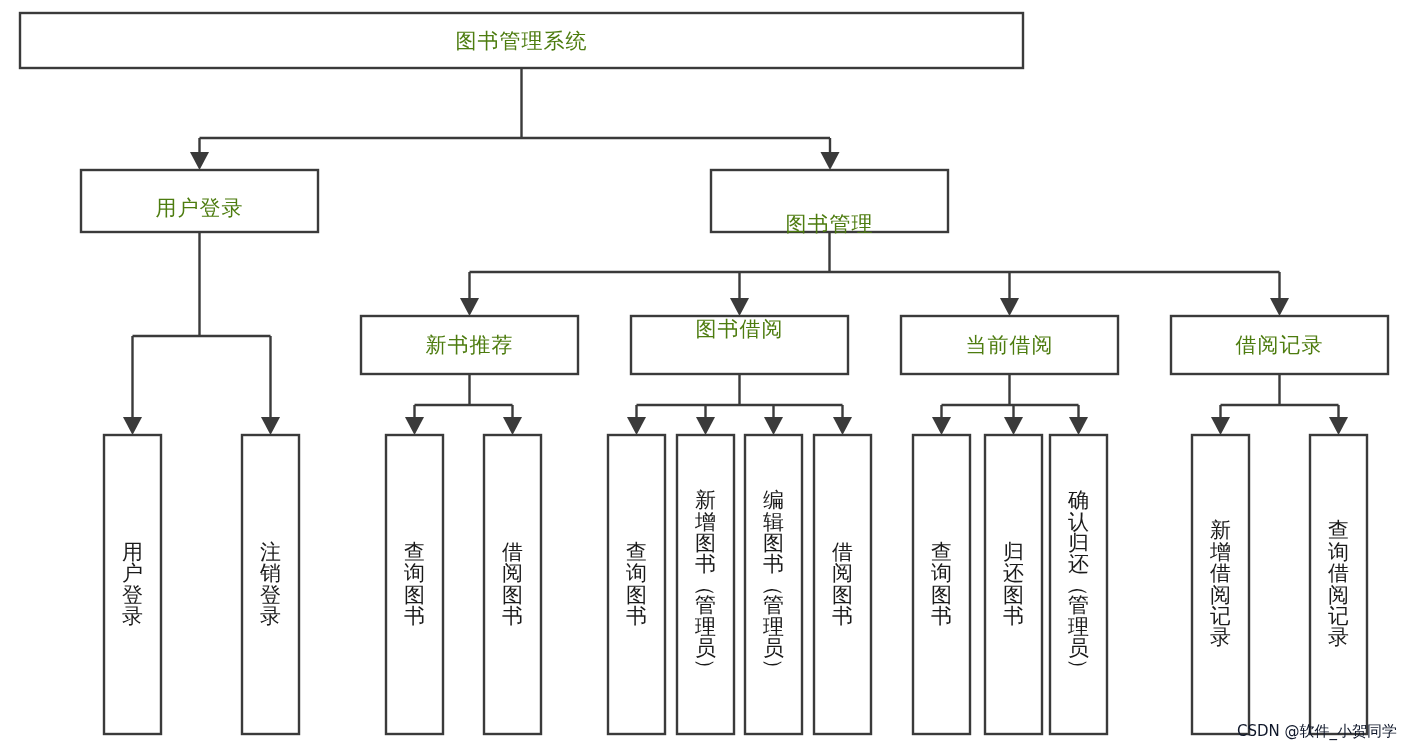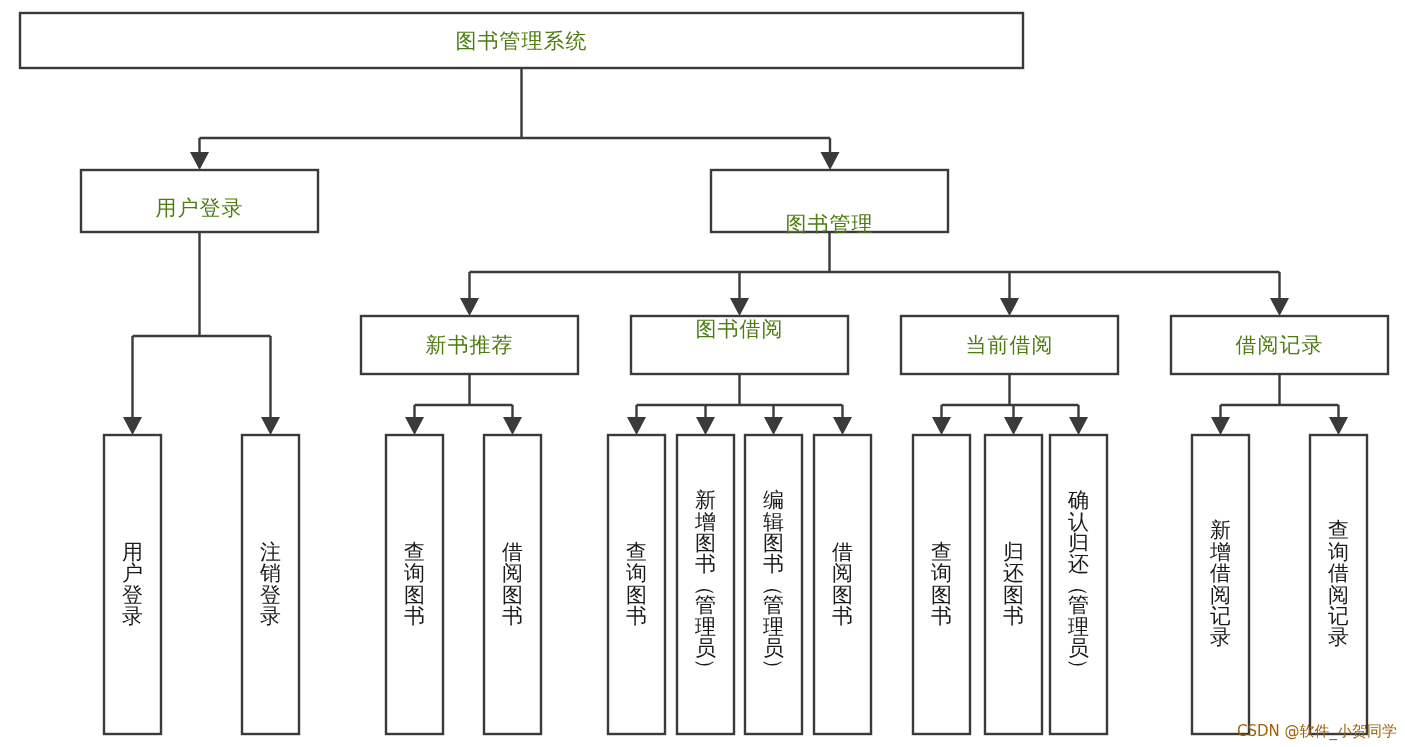--- a/index.html
+++ b/index.html
@@ -41,21 +41,21 @@
   .arrow-head {
     fill: #3a3a3a;
     stroke: none;
   }
   .watermark {
     position: absolute;
     right: 8px;
     bottom: 6px;
     font-family: "DejaVu Sans", "Liberation Sans", sans-serif;
     font-size: 15px;
-    color: #a16207;
+    color: #0f172a;
     white-space: nowrap;
     user-select: none;
   }
   .vlabel-wrap {
     position: absolute;
     display: flex;
     flex-direction: column;
     align-items: center;
     justify-content: center;
     line-height: 1.02;

